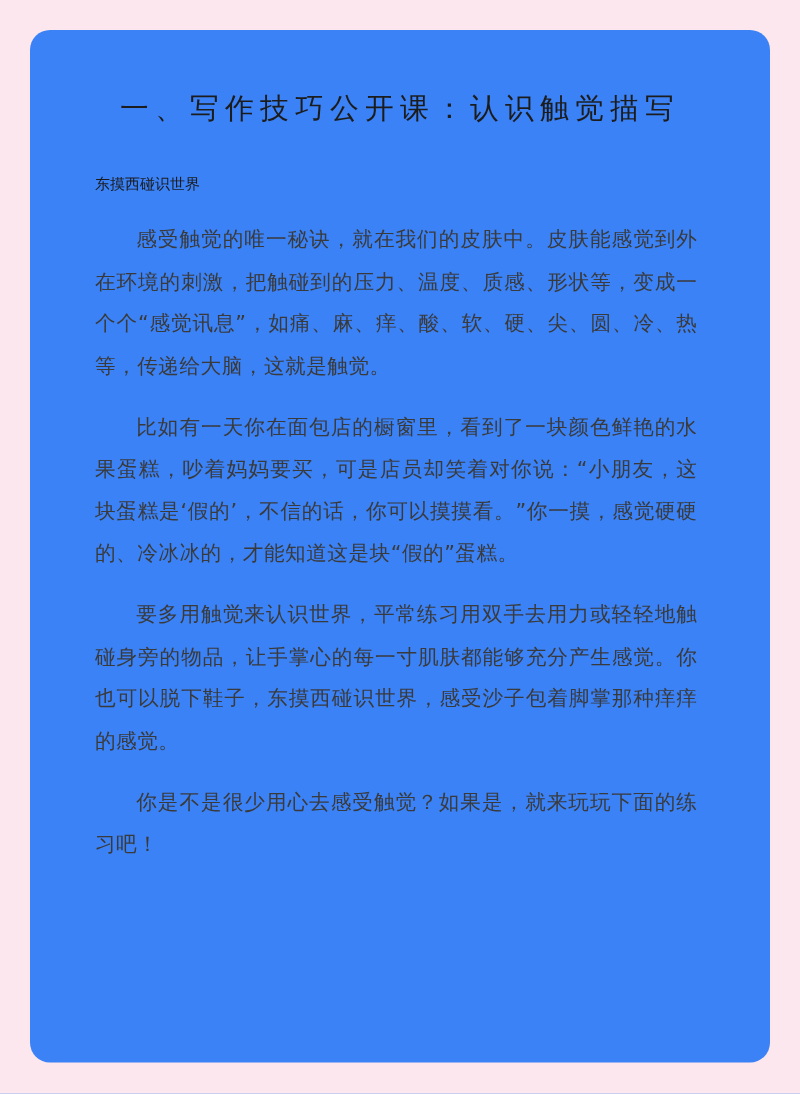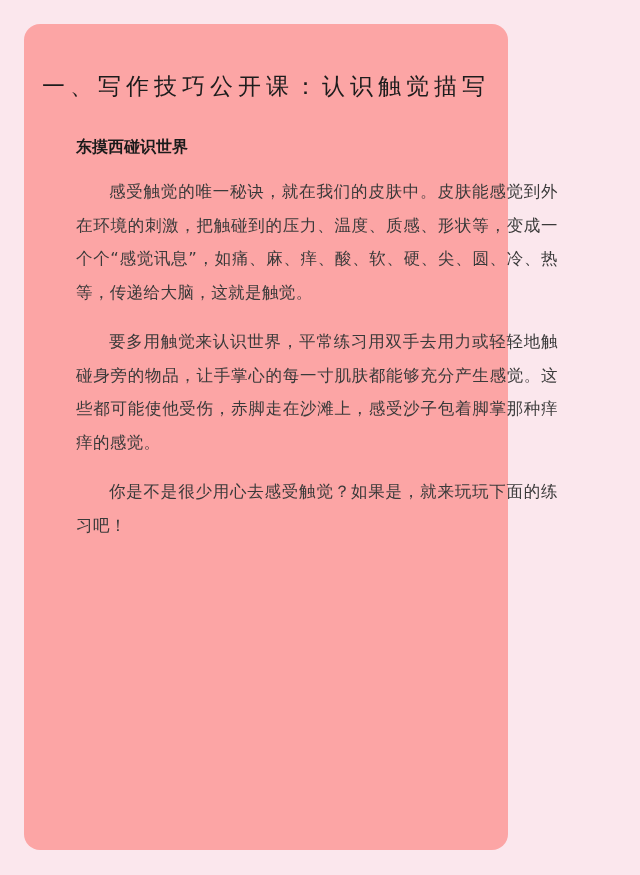--- a/index.html
+++ b/index.html
@@ -6,60 +6,61 @@
   body {
     width: 640px; height: 875px;
     background: #fbe7ed;
     font-family: "DejaVu Sans", sans-serif;
     position: relative;
     overflow: hidden;
   }
   .card {
     position: absolute;
     left: 24px; top: 24px;
-    width: 484px; height: 826px;
-    background: #fca5a5;
+    width: 592px; height: 826px;
+    background: #3b82f6;
     border-radius: 16px;
   }
   .title {
     position: absolute;
     left: 0; right: 0; top: 32px;
     text-align: center;
     font-family: "DejaVu Serif", serif;
     font-size: 23px;
     letter-spacing: 5px;
     color: #1c1c1c;
     font-weight: normal;
   }
   .content {
     position: absolute;
     left: 52px; top: 111px;
     width: 482px;
     color: #3a3a3a;
     font-size: 16.5px;
   }
   .subtitle {
-    font-weight: bold;
-    font-size: 16px;
+    font-weight: normal;
+    font-size: 12px;
     color: #1a1a1a;
     margin: 0 0 7px 0;
     line-height: 24px;
   }
   .para {
     margin: 16px 0 3px 0;
     line-height: 33.5px;
     text-indent: 2em;
     text-align: justify;
     letter-spacing: 0.4px;
   }
 </style>
 </head>
 <body>
 
 <div class="card">
   <h1 class="title">一、写作技巧公开课：认识触觉描写</h1>
   <div class="content">
     <div class="subtitle">东摸西碰识世界</div>
     <p class="para">感受触觉的唯一秘诀，就在我们的皮肤中。皮肤能感觉到外在环境的刺激，把触碰到的压力、温度、质感、形状等，变成一个个“感觉讯息”，如痛、麻、痒、酸、软、硬、尖、圆、冷、热等，传递给大脑，这就是触觉。</p>
-    <p class="para">要多用触觉来认识世界，平常练习用双手去用力或轻轻地触碰身旁的物品，让手掌心的每一寸肌肤都能够充分产生感觉。这些都可能使他受伤，赤脚走在沙滩上，感受沙子包着脚掌那种痒痒的感觉。</p>
+    <p class="para">比如有一天你在面包店的橱窗里，看到了一块颜色鲜艳的水果蛋糕，吵着妈妈要买，可是店员却笑着对你说：“小朋友，这块蛋糕是‘假的’，不信的话，你可以摸摸看。”你一摸，感觉硬硬的、冷冰冰的，才能知道这是块“假的”蛋糕。</p>
+    <p class="para">要多用触觉来认识世界，平常练习用双手去用力或轻轻地触碰身旁的物品，让手掌心的每一寸肌肤都能够充分产生感觉。你也可以脱下鞋子，东摸西碰识世界，感受沙子包着脚掌那种痒痒的感觉。</p>
     <p class="para">你是不是很少用心去感受触觉？如果是，就来玩玩下面的练习吧！</p>
   </div>
 </div>
 
 </body></html>

